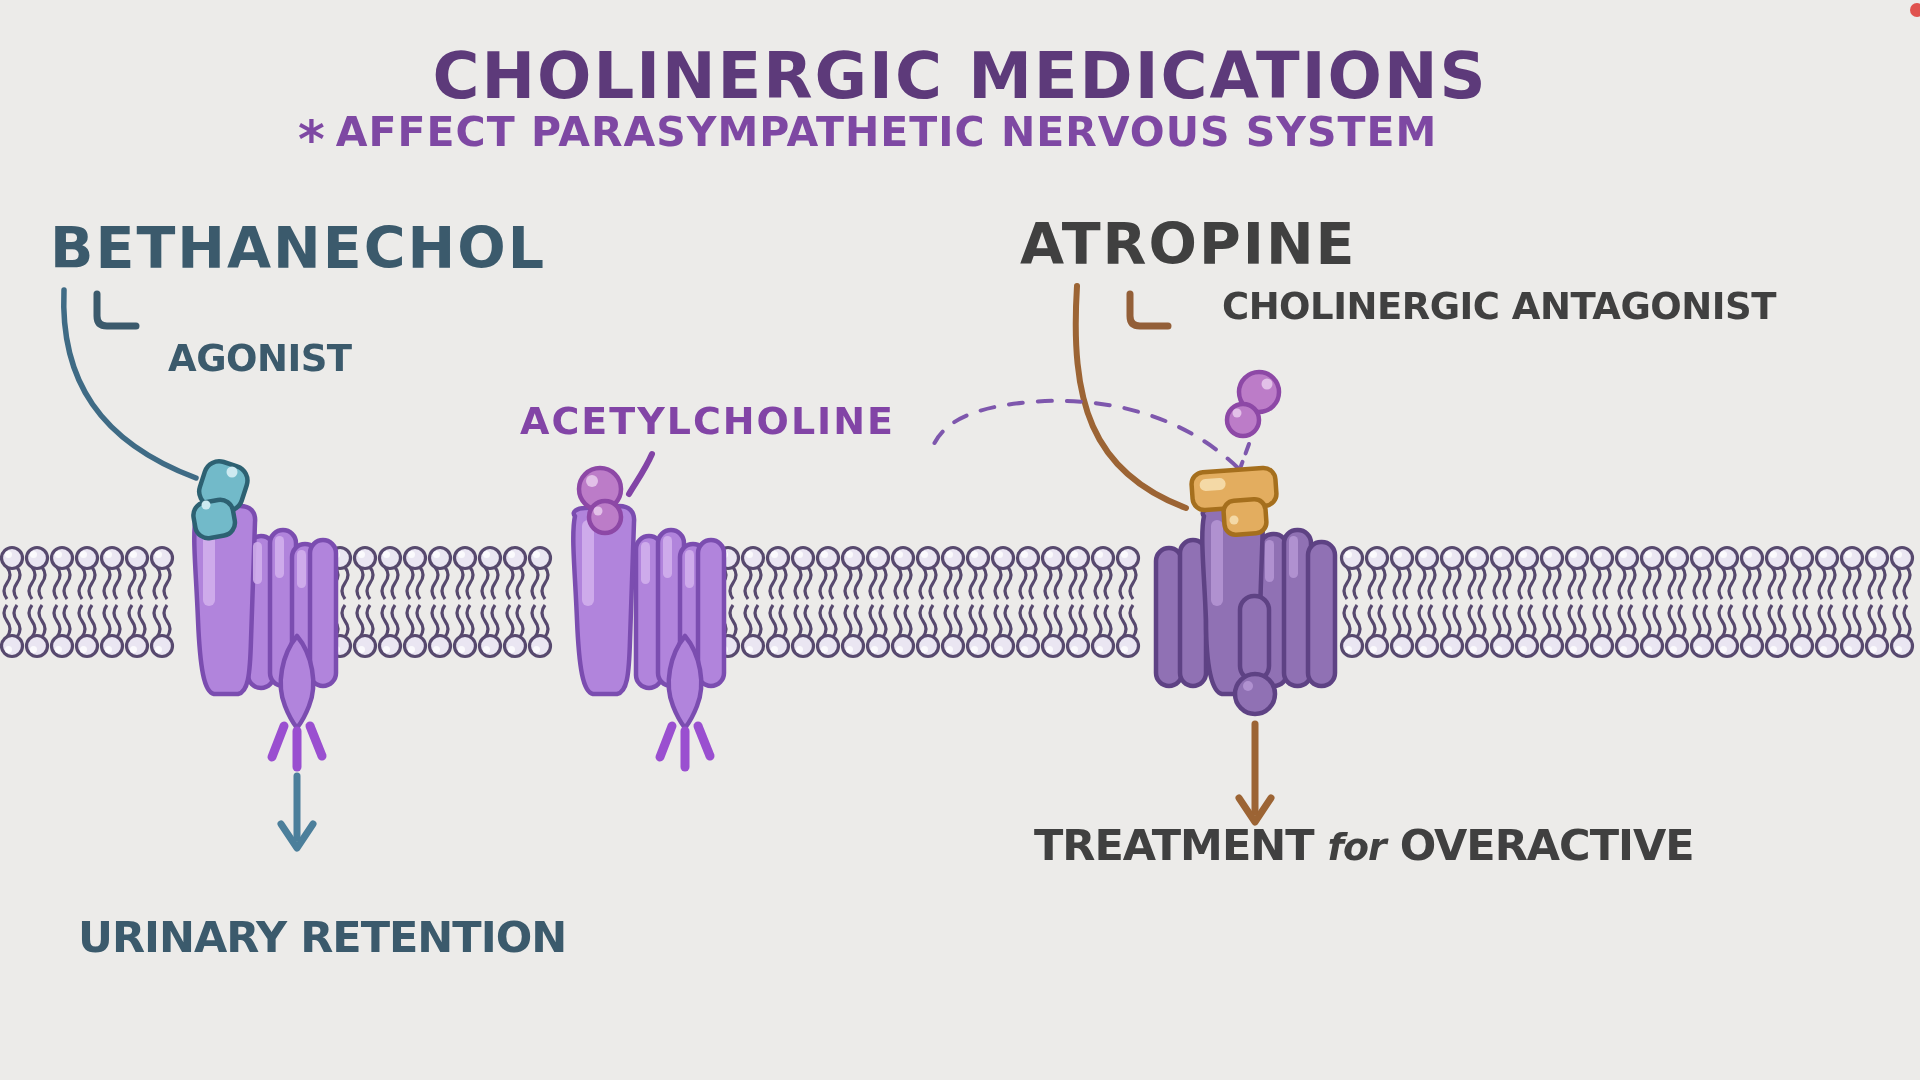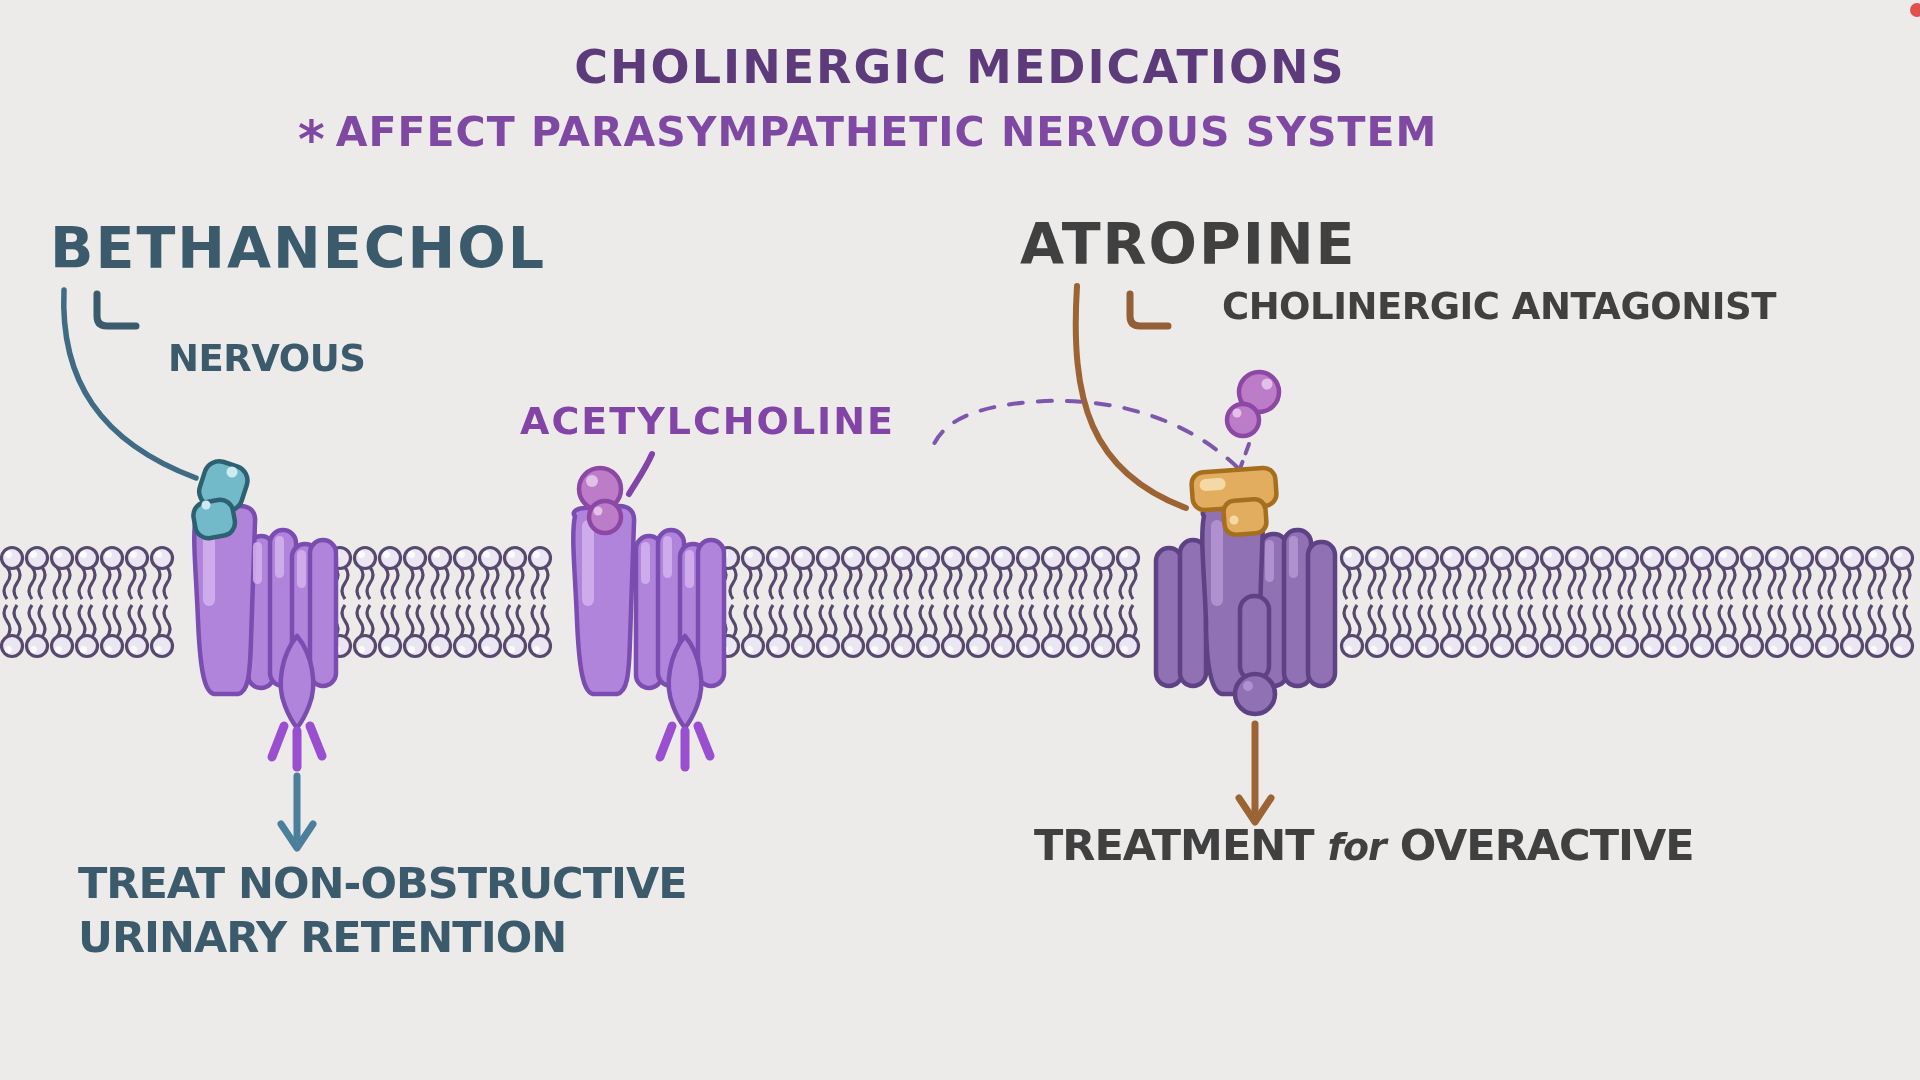--- a/index.html
+++ b/index.html
@@ -2,21 +2,21 @@
 <html><head>
 <meta charset="utf-8">
 <style>
   html,body{margin:0;padding:0;}
   #stage{
     position:relative;width:1920px;height:1080px;overflow:hidden;
     background:#ecebe9;
     font-family:"DejaVu Sans", sans-serif;
   }
   .txt{position:absolute;font-weight:bold;line-height:1;white-space:nowrap;}
-  .title{color:#5d3a7a;letter-spacing:2px;font-size:46px;width:100%;text-align:center;}
+  .title{color:#5d3a7a;letter-spacing:2px;font-size:64px;width:100%;text-align:center;}
   .subtitle{color:#7e48a3;letter-spacing:1px;font-size:41px;}
   .subtitle .marker{font-size:1.25em;vertical-align:-0.22em;margin-right:10px;}
   .teal{color:#3b5a6c;}
   .brown{color:#404040;}
   .purple{color:#8244a6;}
   .drugname{font-size:57px;letter-spacing:2px;}
   .subline{font-size:37px;letter-spacing:-0.5px;}
   .outcome{font-size:43px;letter-spacing:-1px;}
   .for-word{font-style:italic;text-transform:lowercase;font-size:0.88em;}
   #art{position:absolute;left:0;top:0;}
@@ -26,28 +26,27 @@
 <body>
 <div id="stage">
 
   <div class="txt title" style="top:44px;">CHOLINERGIC MEDICATIONS</div>
 
   <div class="txt subtitle" style="left:298px;top:112px;">
     <span class="marker">*</span><span>AFFECT PARASYMPATHETIC NERVOUS SYSTEM</span>
   </div>
 
   <div class="txt teal drugname" style="left:50px;top:220px;">BETHANECHOL</div>
-  <div class="txt teal subline" style="left:168px;top:340px;">NERVOUS</div>
+  <div class="txt teal subline" style="left:168px;top:340px;">AGONIST</div>
 
   <div class="txt purple drugname" style="left:520px;top:402px;font-size:38px;">ACETYLCHOLINE</div>
 
   <div class="txt brown drugname" style="left:1020px;top:216px;">ATROPINE</div>
   <div class="txt brown subline" style="left:1188px;top:288px;margin-left:34px;">CHOLINERGIC ANTAGONIST</div>
 
-  <div class="txt teal outcome" style="left:78px;top:862px;">TREAT NON-OBSTRUCTIVE</div>
   <div class="txt teal outcome" style="left:78px;top:916px;">URINARY RETENTION</div>
 
   <div class="txt brown outcome" style="left:1034px;top:824px;">
     <span>TREATMENT</span>
     <span class="for-word">for</span>
     <span>OVERACTIVE</span>
   </div>
 
   <div id="corner-dot"></div>
 

